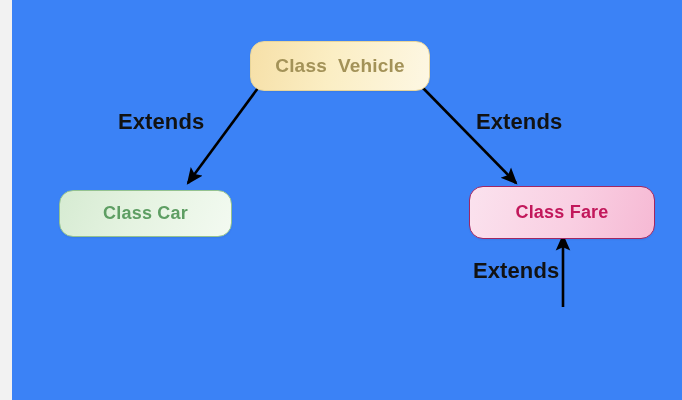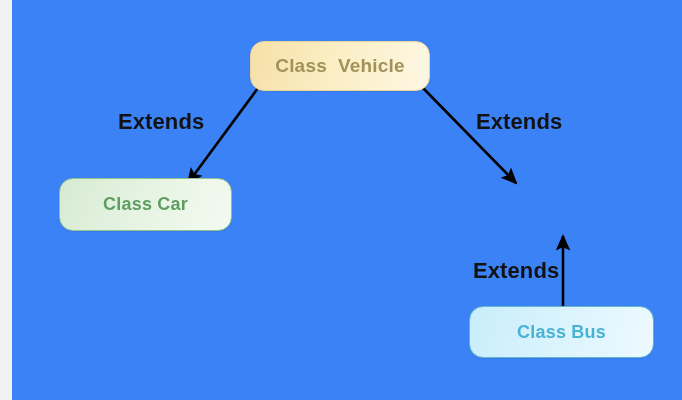--- a/index.html
+++ b/index.html
@@ -55,23 +55,23 @@
     box-shadow: 0 1px 2px rgba(0,0,0,0.06);
   }
   #node-vehicle .node-label {
     color: #a39258;
     font-size: 19px;
   }
 
   
   #node-car {
     left: 47px;
-    top: 178px;
+    top: 190px;
     width: 173px;
-    height: 53px;
+    height: 47px;
     border-color: #94c28f;
     background: linear-gradient(115deg, #d6ebd2 0%, #e5f3e1 45%, #f3faf1 100%);
     box-shadow: 0 1px 2px rgba(0,0,0,0.06);
   }
   #node-car .node-label {
     color: #5e9e63;
   }
 
   
   #node-fare {
@@ -133,24 +133,24 @@
   </svg>
 
   <div class="class-node" id="node-vehicle">
     <span class="node-label">Class  Vehicle</span>
   </div>
 
   <div class="class-node" id="node-car">
     <span class="node-label">Class Car</span>
   </div>
 
+  <div class="class-node" id="node-fare">
+    <span class="node-label">Class Fare</span>
+  </div>
 
-  <div class="class-node" id="node-bus">
-    <span class="node-label">Class Bus</span>
-  </div>
 
   <div class="edge-label" id="label-extends-car">Extends</div>
 
   <div class="edge-label" id="label-extends-fare">Extends</div>
 
   <div class="edge-label" id="label-extends-bus">Extends</div>
 
 </div>
 
 </body></html>

